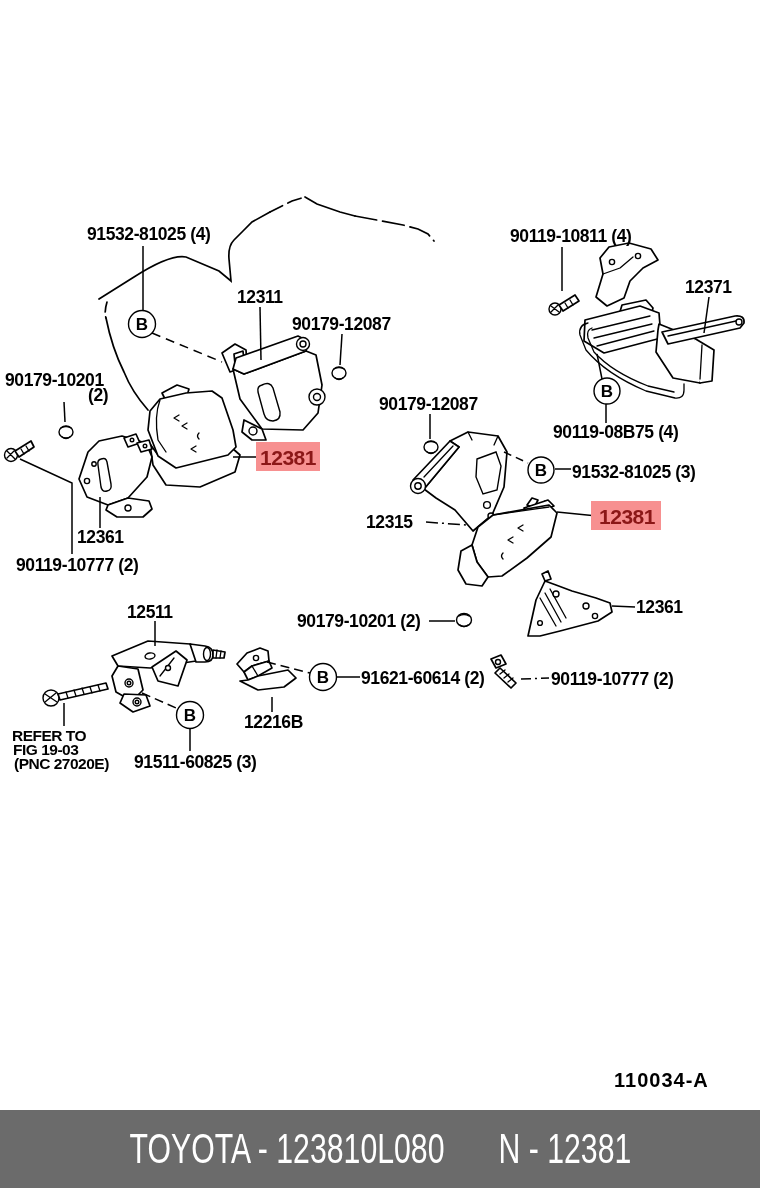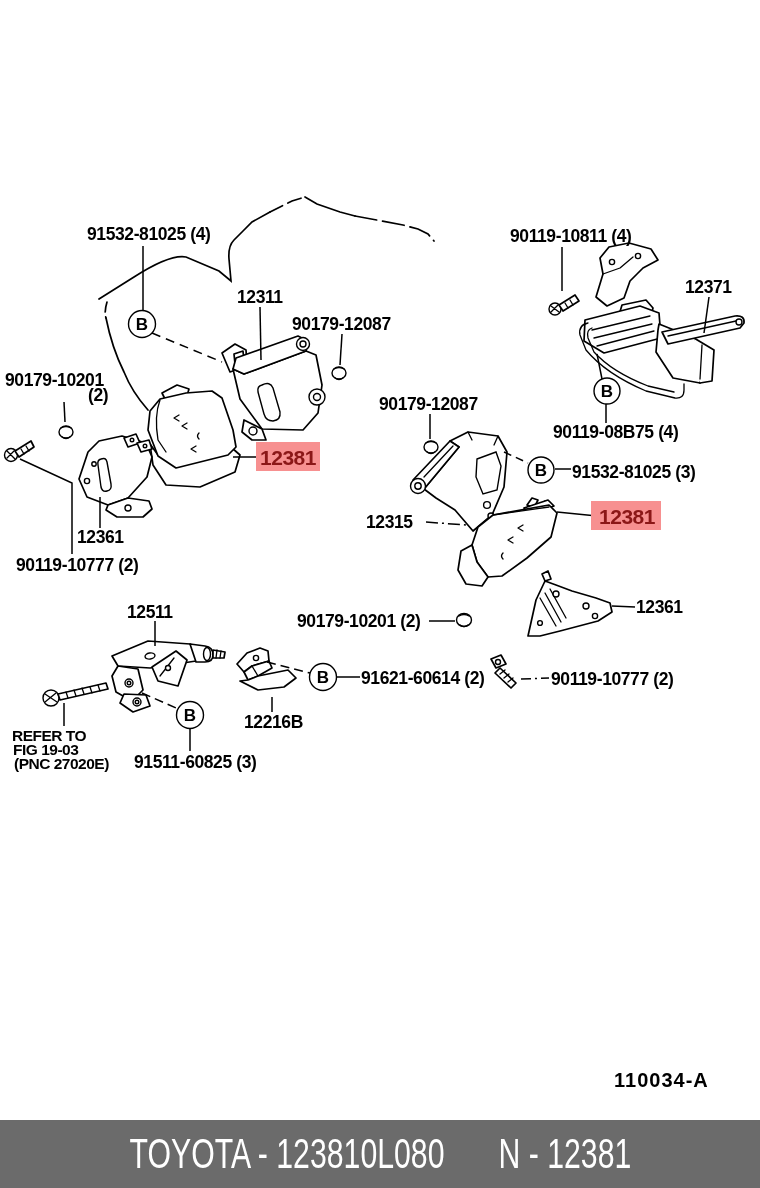--- a/index.html
+++ b/index.html
@@ -8,21 +8,21 @@
   .lbl{font:bold 17.5px "Liberation Sans",sans-serif;letter-spacing:-0.4px;fill:#000;}
   .lbl-sm{font:bold 15.5px "Liberation Sans",sans-serif;letter-spacing:-0.5px;fill:#000;}
   .figcode{font:bold 20px "Liberation Sans",sans-serif;letter-spacing:1px;fill:#000;}
   .hl-txt{font:bold 21px "Liberation Sans",sans-serif;letter-spacing:-0.5px;}
   .bsym{font:bold 17px "Liberation Sans",sans-serif;}
   .p{fill:#fff;stroke:#000;stroke-width:1.7;stroke-linejoin:round;stroke-linecap:round;}
   .d{fill:none;stroke:#000;stroke-width:1.3;stroke-linejoin:round;stroke-linecap:round;}
   .hole{fill:#fff;stroke:#000;stroke-width:1.4;}
   .ld{fill:none;stroke:#000;stroke-width:1.5;}
   .outline{fill:none;stroke:#000;stroke-width:1.7;stroke-linecap:round;}
-  .footer{position:absolute;left:0;bottom:0;width:760px;height:68px;background:#6b6b6b;
+  .footer{position:absolute;left:0;bottom:0;width:760px;height:78px;background:#6b6b6b;
           display:flex;align-items:center;justify-content:center;}
   .footer-row{display:flex;gap:75px;transform:scaleX(0.72);color:#fff;
               font:400 42px "Liberation Sans",sans-serif;white-space:nowrap;}
 </style>
 </head>
 <body>
 
 <div class="canvas">
 <svg width="760" height="1110" viewBox="0 0 760 1110">
 

